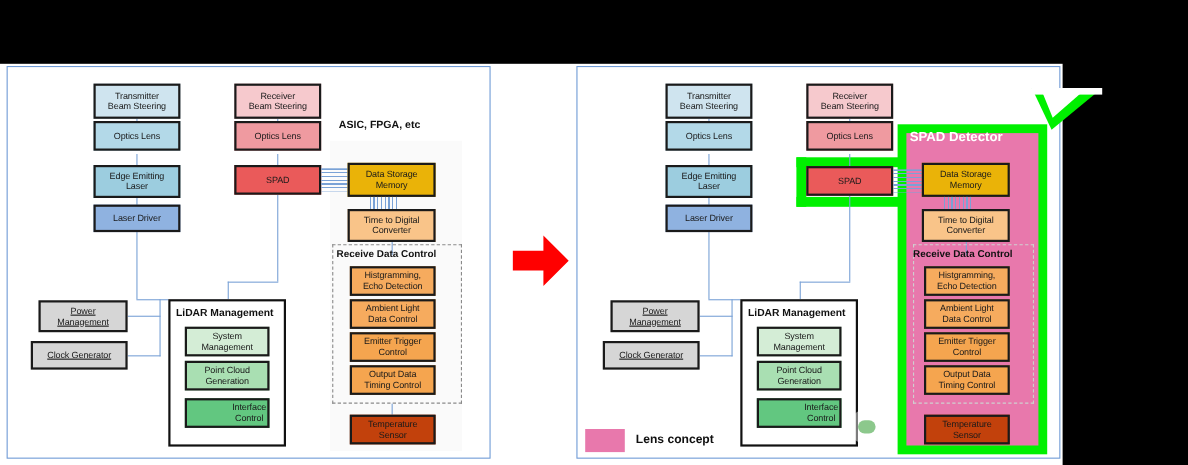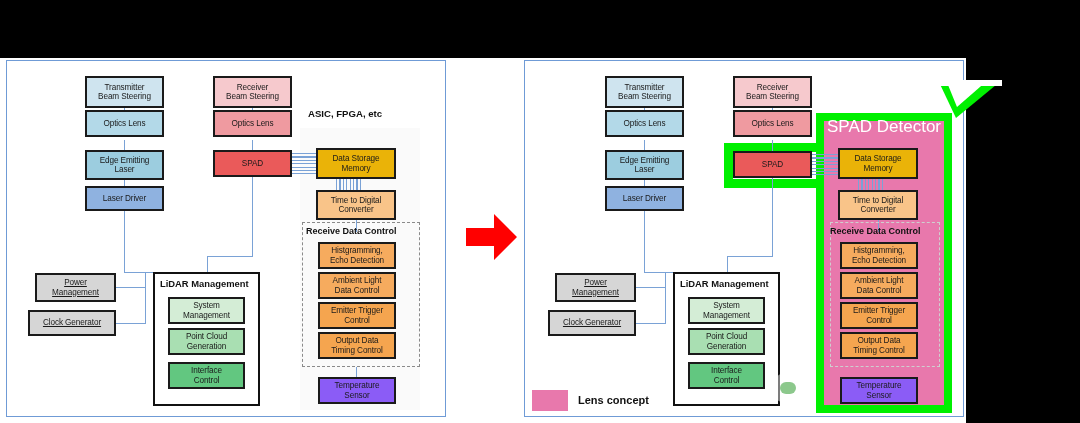--- a/index.html
+++ b/index.html
@@ -27,25 +27,25 @@
   .c-tol{background:#b3d9e8;}
   .c-eel{background:#9ccddf;}
   .c-ld {background:#8fb2e0;}
   .c-rbs{background:#f6c9cd;}
   .c-rol{background:#ef9aa0;}
   .c-spad{background:#ea5a5a;}
   .c-mem{background:#eab308;}
   .c-tdc{background:#f9c489;}
   .c-org{background:#f6ab5e;}
   .c-org2{background:#f5a54f;}
-  .c-temp{background:#8b5cf6;}
+  .c-temp{background:#c2410c;}
   .c-gry{background:#d6d6d6;text-decoration:underline;}
   .c-grn1{background:#d4edd6;}
   .c-grn2{background:#a9dfb2;}
-  .c-grn3{background:#62c780;}
+  .c-grn3{background:#62c780;justify-content:flex-end;}
 
   
   .ln{position:absolute;background:#7aa2d6;}
   .lnv{width:1.4px;}
   .lnh{height:1.4px;}
 
   
   .bus-h{position:absolute;background:
       repeating-linear-gradient(to bottom,#7aa2d6 0 1.2px,transparent 1.2px 3.4px);}
   .bus-v{position:absolute;background:
@@ -58,21 +58,21 @@
   
   .dashgrp{position:absolute;box-sizing:border-box;border:1.6px dashed #8a8a8a;background:transparent;}
   .dashgrp-title{position:absolute;font-size:9px;font-weight:bold;color:#111;white-space:nowrap;}
 
   
   .solidgrp{position:absolute;box-sizing:border-box;border:2.2px solid #111;background:#fff;}
   .solidgrp-title{position:absolute;font-size:9.4px;font-weight:bold;color:#111;white-space:nowrap;}
 
   
   .pink-region{position:absolute;background:#e878ac;}
-  .pink-title{position:absolute;font-size:17px;font-weight:normal;color:#ffffff;white-space:nowrap;overflow:hidden;}
+  .pink-title{position:absolute;font-size:12px;font-weight:bold;color:#ffffff;white-space:nowrap;overflow:hidden;}
   .dash-pink{position:absolute;box-sizing:border-box;border:1.6px dashed #cfcfcf;}
   .dash-pink-title{position:absolute;font-size:9px;font-weight:bold;color:#111;white-space:nowrap;}
 
   
   .green{position:absolute;background:#00f000;}
 
   
   .arrow{position:absolute;}
 
   

